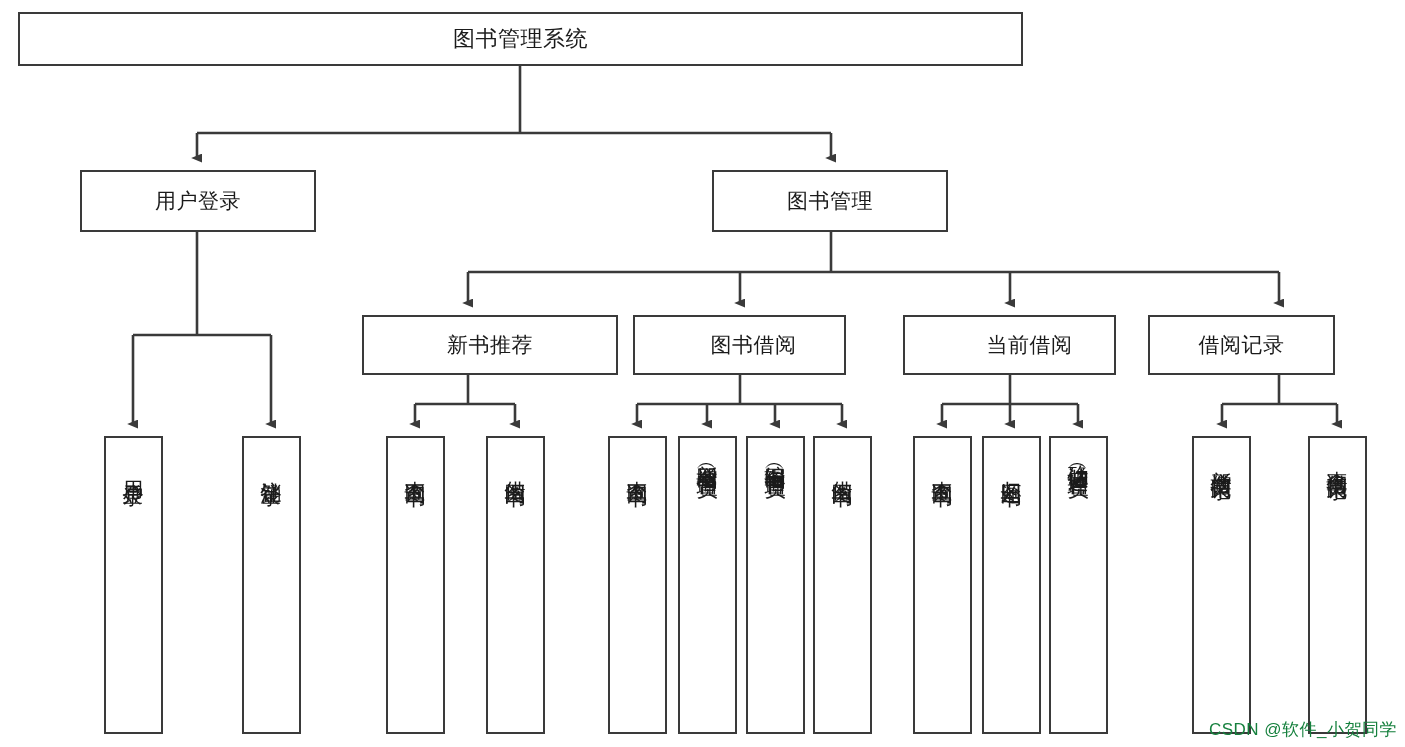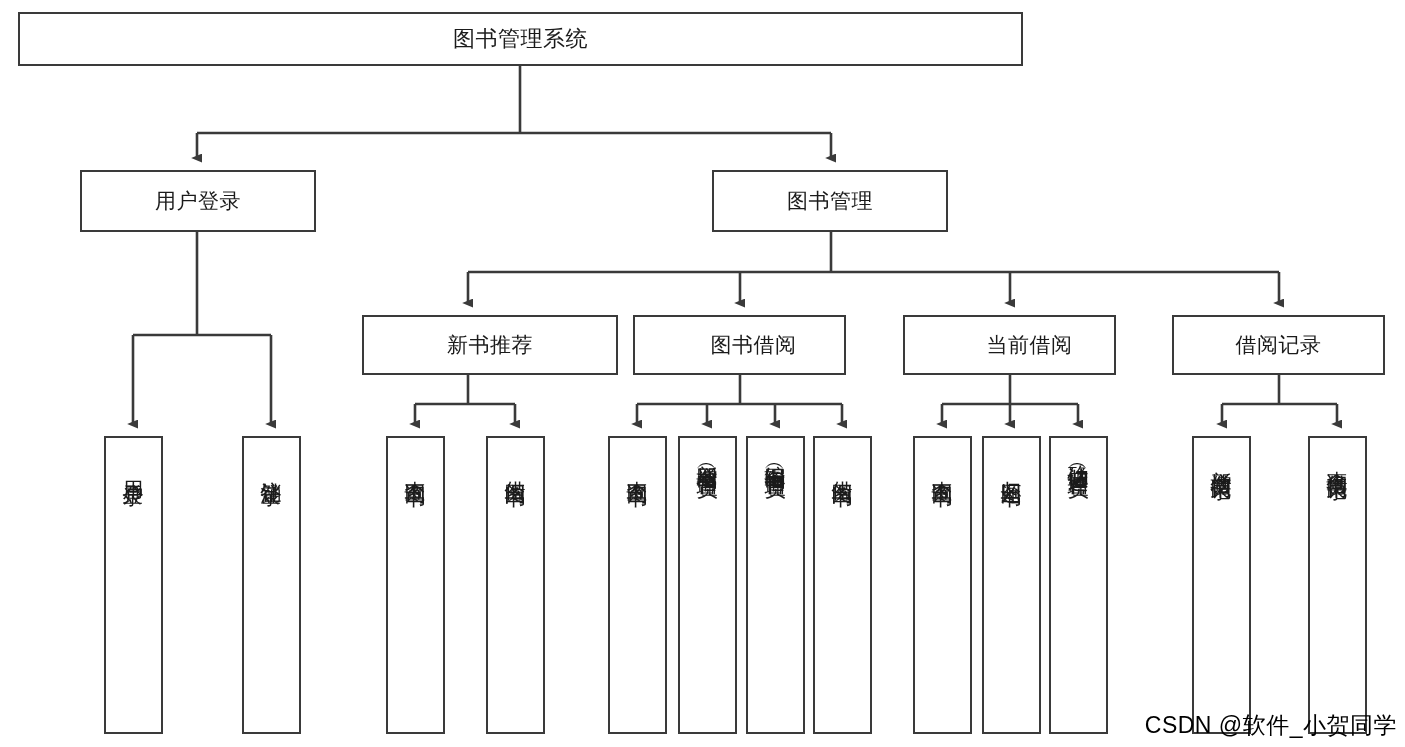--- a/index.html
+++ b/index.html
@@ -61,22 +61,22 @@
     text-orientation: upright;
     font-size: 21px;
     line-height: 1.0;
     letter-spacing: 2px;
     white-space: nowrap;
   }
   .watermark {
     position: absolute;
     right: 8px;
     bottom: 6px;
-    font-size: 23px;
-    color: #000000;
+    font-size: 17px;
+    color: #15803d;
     letter-spacing: 0.5px;
     white-space: nowrap;
     margin-left: 15px;
   }
 </style>
 </head>
 <body>
 
 <div id="canvas">
 
@@ -147,21 +147,21 @@
   </div>
 
   <div class="node horiz" style="left:633px; top:315px; width:213px; height:60px;padding-left:28px;">
     <span class="lbl">图书借阅</span>
   </div>
 
   <div class="node horiz" style="left:903px; top:315px; width:213px; height:60px;padding-left:40px;">
     <span class="lbl">当前借阅</span>
   </div>
 
-  <div class="node horiz" style="left:1172px; top:315px; width:213px; height:60px;">
+  <div class="node horiz" style="left:1148px; top:315px; width:187px; height:60px;">
     <span class="lbl">借阅记录</span>
   </div>
 
   <div class="node vert" style="left:104px; top:436px; width:59px; height:298px;">
     <span class="lbl">用户登录</span>
   </div>
 
   <div class="node vert" style="left:242px; top:436px; width:59px; height:298px;">
     <span class="lbl">注销登录</span>
   </div>

